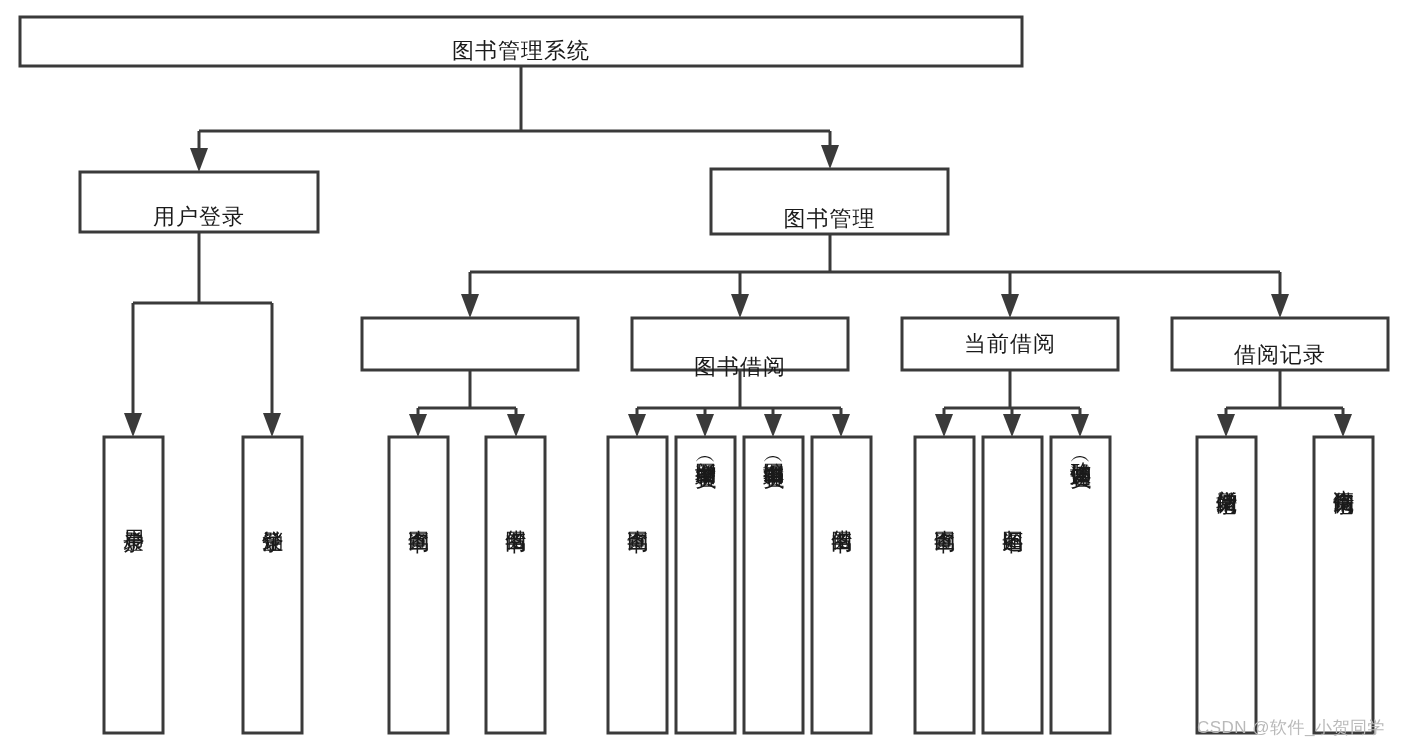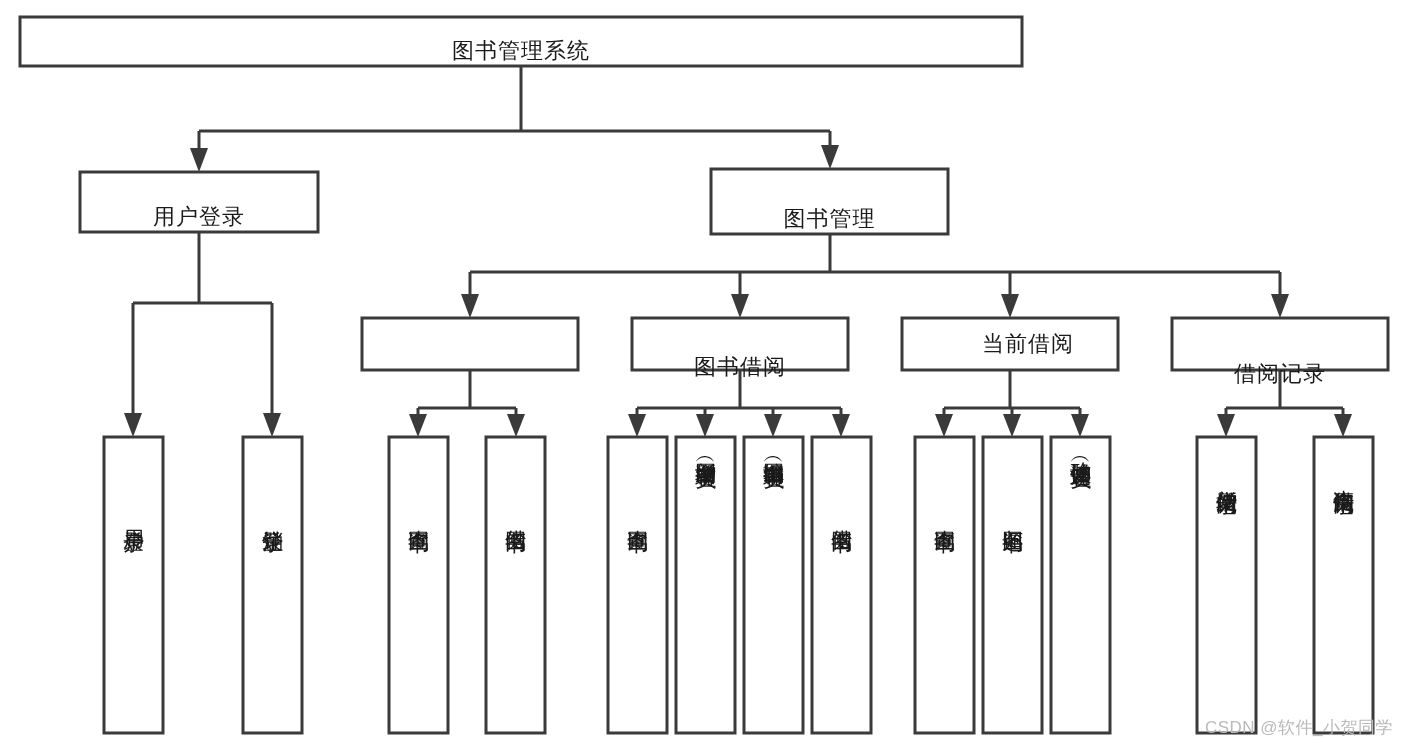--- a/index.html
+++ b/index.html
@@ -66,21 +66,21 @@
   }
   .hlabel-text {
     font-family: "Liberation Sans", "DejaVu Sans", sans-serif;
     font-size: 22px;
     color: #1a1a1a;
     letter-spacing: 1px;
     white-space: nowrap;
   }
   #watermark {
     position: absolute;
-    right: 12px;
+    right: 20px;
     bottom: 8px;
     font-family: "Liberation Sans", "DejaVu Sans", sans-serif;
     font-size: 17px;
     color: #b9b9b9;
     letter-spacing: 0.5px;
     white-space: nowrap;
   }
 </style>
 </head>
 <body>
@@ -197,25 +197,25 @@
 
   <div class="hlabel-wrap" style="left:711px; top:169px; width:237px; height:65px;border-radius:15px;">
     <span class="hlabel-text">图书管理</span>
   </div>
 
 
   <div class="hlabel-wrap" style="left:632px; top:318px; width:216px; height:64px;">
     <span class="hlabel-text">图书借阅</span>
   </div>
 
-  <div class="hlabel-wrap" style="left:902px; top:318px; width:216px; height:41px;padding-left:18px;">
+  <div class="hlabel-wrap" style="left:902px; top:318px; width:216px; height:41px;">
     <span class="hlabel-text">当前借阅</span>
   </div>
 
-  <div class="hlabel-wrap" style="left:1172px; top:318px; width:216px; height:52px;margin-top:19px;">
+  <div class="hlabel-wrap" style="left:1172px; top:318px; width:216px; height:52px;">
     <span class="hlabel-text">借阅记录</span>
   </div>
 
   <div class="vlabel-wrap" style="left:104px; top:437px; width:59px; height:296px; padding-top:76px;">
     <span class="vlabel-text">用户登录</span>
   </div>
 
   <div class="vlabel-wrap" style="left:243px; top:437px; width:59px; height:296px; padding-top:76px;">
     <span class="vlabel-text">注销登录</span>
   </div>

